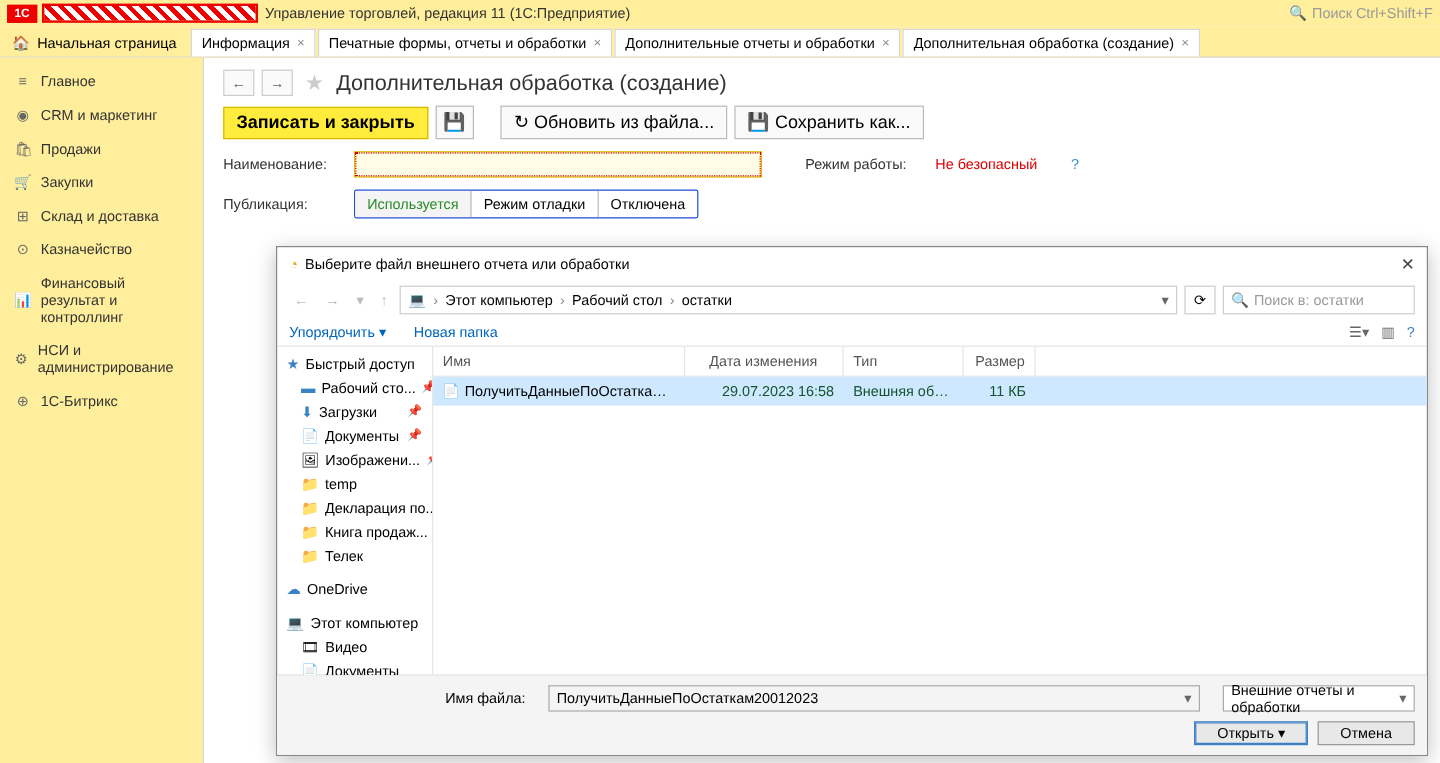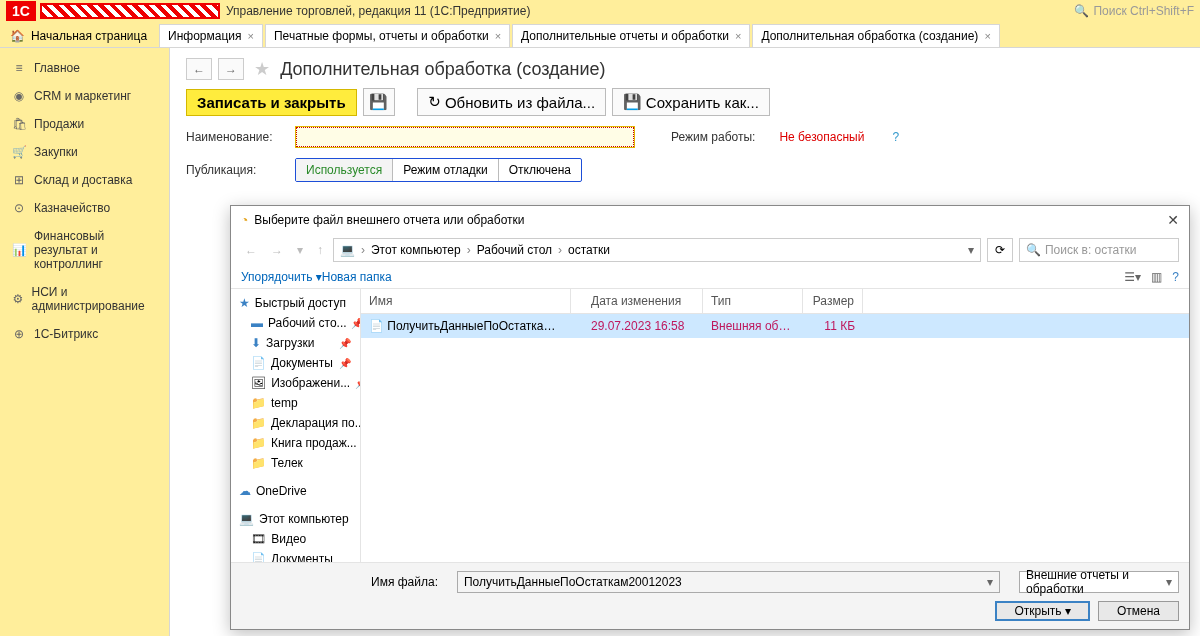--- a/index.html
+++ b/index.html
@@ -1,19 +1,19 @@
 <!DOCTYPE html>
 <html><head>
 <meta charset="utf-8">
 <style>
 * { box-sizing: border-box; margin: 0; padding: 0; font-family: Arial, sans-serif; }
 body { font-size: 12px; background: #fff; overflow: hidden; width: 1200px; height: 636px; position: relative; }
 
 .titlebar { background: #ffee9b; height: 22px; display: flex; align-items: center; padding: 0 6px; }
-.titlebar .logo { border: 2px solid #e00; background: #e00; color: #fff; font-weight: bold; font-size: 14px; padding: 0 4px; margin-right: 4px; }
+.titlebar .logo { border: 2px solid #e00; background: #e00; color: #fff; font-weight: bold; font-size: 10px; padding: 0 4px; margin-right: 4px; }
 .titlebar .mask { border: 2px solid #e00; width: 180px; height: 16px; background: repeating-linear-gradient(45deg,#e00,#e00 4px,#fff 4px,#fff 8px); margin-right: 6px; }
 .titlebar .txt { color: #333; }
 .titlebar .search { margin-left: auto; color: #999; display: flex; align-items: center; gap: 4px; }
 
 .tabs { background: #ffee9b; height: 26px; display: flex; align-items: flex-end; border-bottom: 1px solid #d6d6d6; }
 .tab { background: #fff; border: 1px solid #d6d6d6; border-bottom: none; padding: 4px 8px; margin-right: 2px; display: flex; align-items: center; gap: 6px; font-size: 12px; }
 .tab.start { background: #ffee9b; border: none; display: flex; align-items: center; gap: 6px; padding: 4px 10px; }
 .tab .x { color: #888; font-size: 11px; cursor: pointer; }
 
 .mainrow { display: flex; height: calc(636px - 48px); }
@@ -49,39 +49,39 @@
 .dlg-title { display: flex; align-items: center; padding: 6px 10px; gap: 6px; }
 .dlg-title .close { margin-left: auto; font-size: 14px; color: #444; cursor: pointer; }
 .dlg-nav { display: flex; align-items: center; gap: 6px; padding: 4px 10px; }
 .navarr { color: #bbb; padding: 2px 4px; }
 .crumbs { flex: 1; border: 1px solid #ccc; height: 24px; display: flex; align-items: center; padding: 0 6px; gap: 6px; }
 .crumbs .sep { color: #888; }
 .crumbs .dd { margin-left: auto; color: #666; }
 .refresh { border: 1px solid #ccc; width: 26px; height: 24px; display: flex; align-items: center; justify-content: center; }
 .dsearch { border: 1px solid #ccc; width: 160px; height: 24px; display: flex; align-items: center; padding: 0 6px; color: #999; gap: 4px; }
 
-.dlg-tb { display: flex; align-items: center; padding: 4px 10px; gap: 0; color: #0066bb; border-bottom: 1px solid #e4e4e4; }
+.dlg-tb { display: flex; align-items: center; padding: 4px 10px; gap: 23px; color: #0066bb; border-bottom: 1px solid #e4e4e4; }
 .dlg-tb .r { margin-left: auto; display: flex; align-items: center; gap: 10px; color: #666; }
 
 .dlg-body { flex: 1; display: flex; overflow: hidden; }
 .tree { width: 130px; border-right: 1px solid #e4e4e4; overflow-y: auto; padding: 4px 0; }
 .tree .ti { display: flex; align-items: center; gap: 5px; padding: 3px 8px; white-space: nowrap; cursor: pointer; }
 .tree .ti.l2 { padding-left: 20px; }
 .tree .pin { color: #999; font-size: 10px; margin-left: auto; }
 
 .files { flex: 1; display: flex; flex-direction: column; }
 .fhead { display: flex; border-bottom: 1px solid #e4e4e4; color: #555; }
 .fhead div { padding: 5px 8px; border-right: 1px solid #e4e4e4; }
 .fc-name { flex: 0 0 210px; }
 .fc-date { flex: 0 0 120px; margin-left: 12px; }
 .fc-type { flex: 0 0 100px; }
 .fc-size { flex: 0 0 60px; text-align: right; }
 .frow { display: flex; background: #cde8ff; }
 .frow div { padding: 5px 8px; overflow: hidden; text-overflow: ellipsis; white-space: nowrap; }
-.frow .fc-date, .frow .fc-type, .frow .fc-size { color: #be185d; }
+.frow .fc-date, .frow .fc-type, .frow .fc-size { color: #14532d; text-align: right; }
 
 .dlg-foot { border-top: 1px solid #e4e4e4; background: #f4f4f4; padding: 8px 10px; display: flex; flex-direction: column; gap: 8px; }
 .footrow { display: flex; align-items: center; gap: 19px; }
 .footrow label { padding-left: 130px; }
 .fname { flex: 1; border: 1px solid #aaa; height: 22px; display: flex; align-items: center; padding: 0 6px; }
 .fname .dd { margin-left: auto; color: #666; }
 .ftype { border: 1px solid #aaa; background: #fff; height: 22px; display: flex; align-items: center; padding: 0 6px; width: 160px; }
 .ftype .dd { margin-left: auto; color: #666; }
 .dbtn { border: 1px solid #999; background: #e8e8e8; padding: 2px 18px; cursor: pointer; }
 .dbtn.prim { border-color: #3b82c4; box-shadow: inset 0 0 0 1px #3b82c4; }

